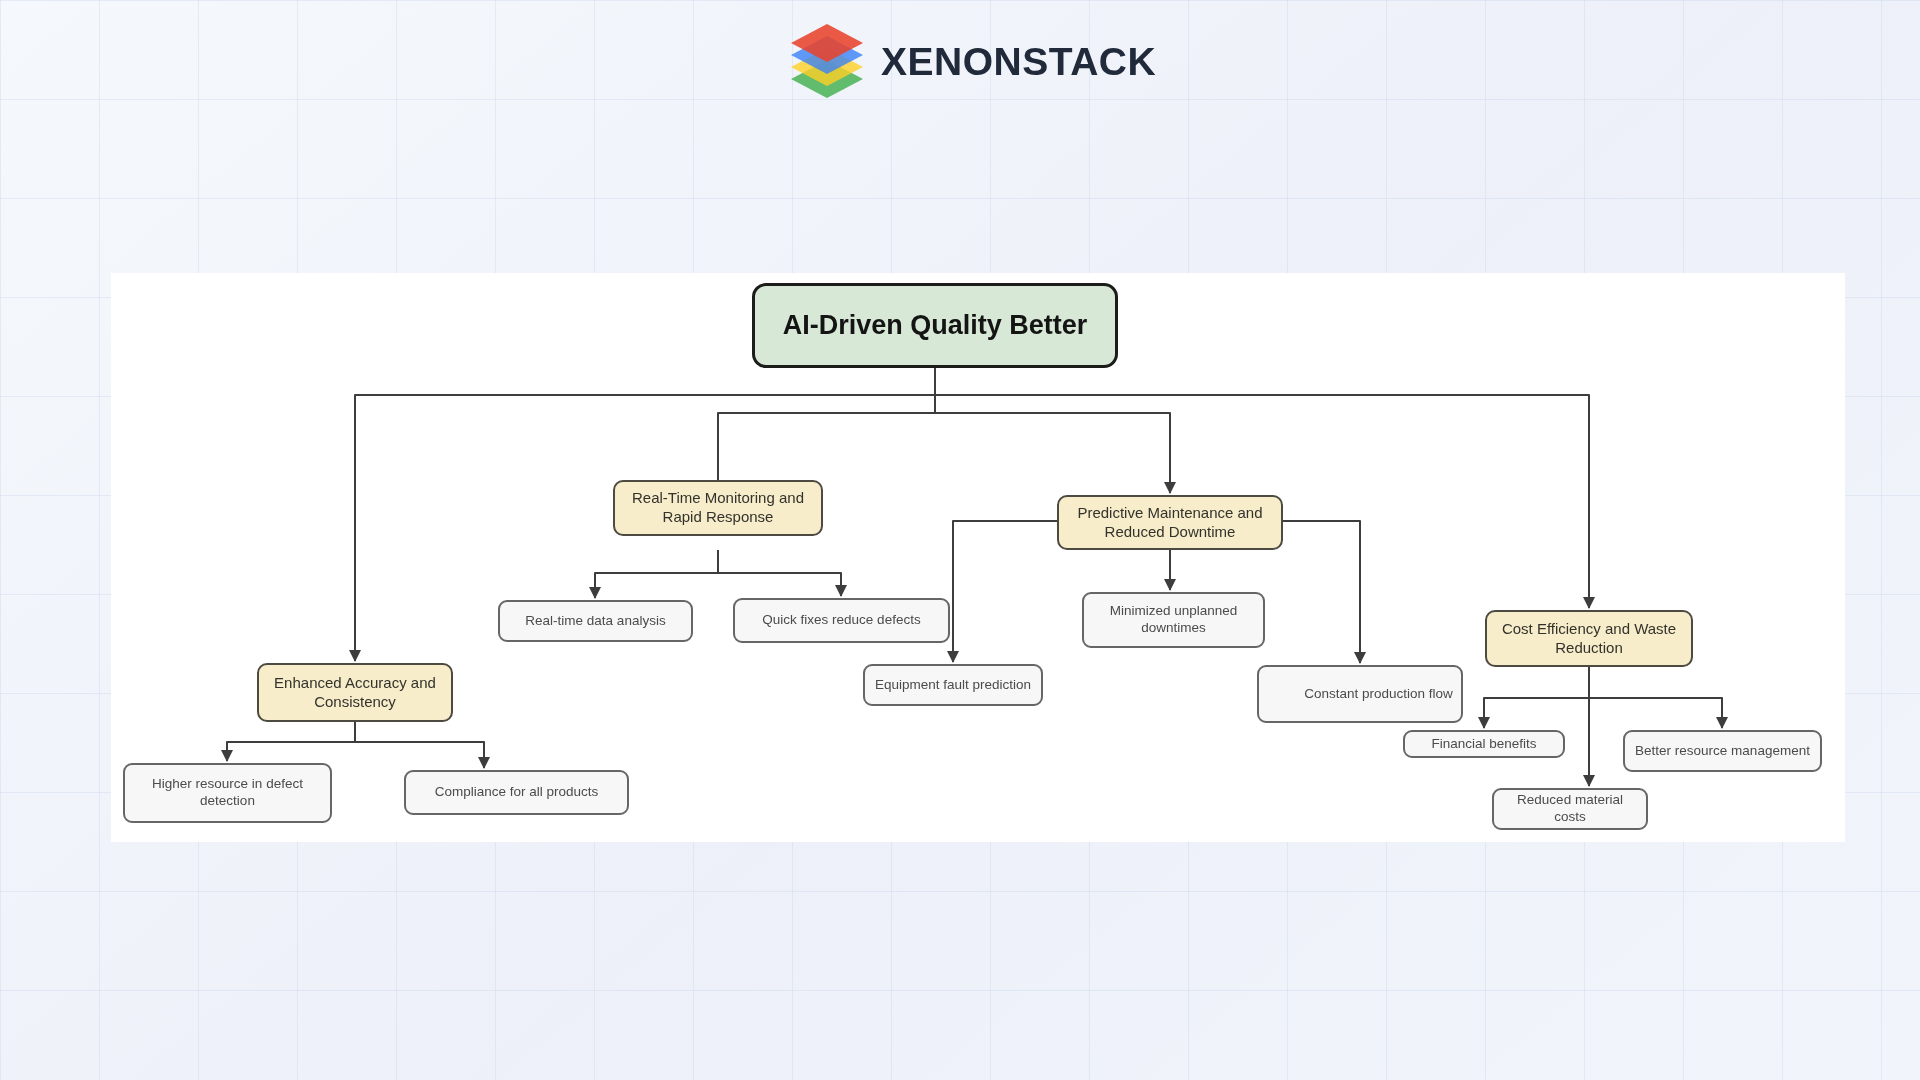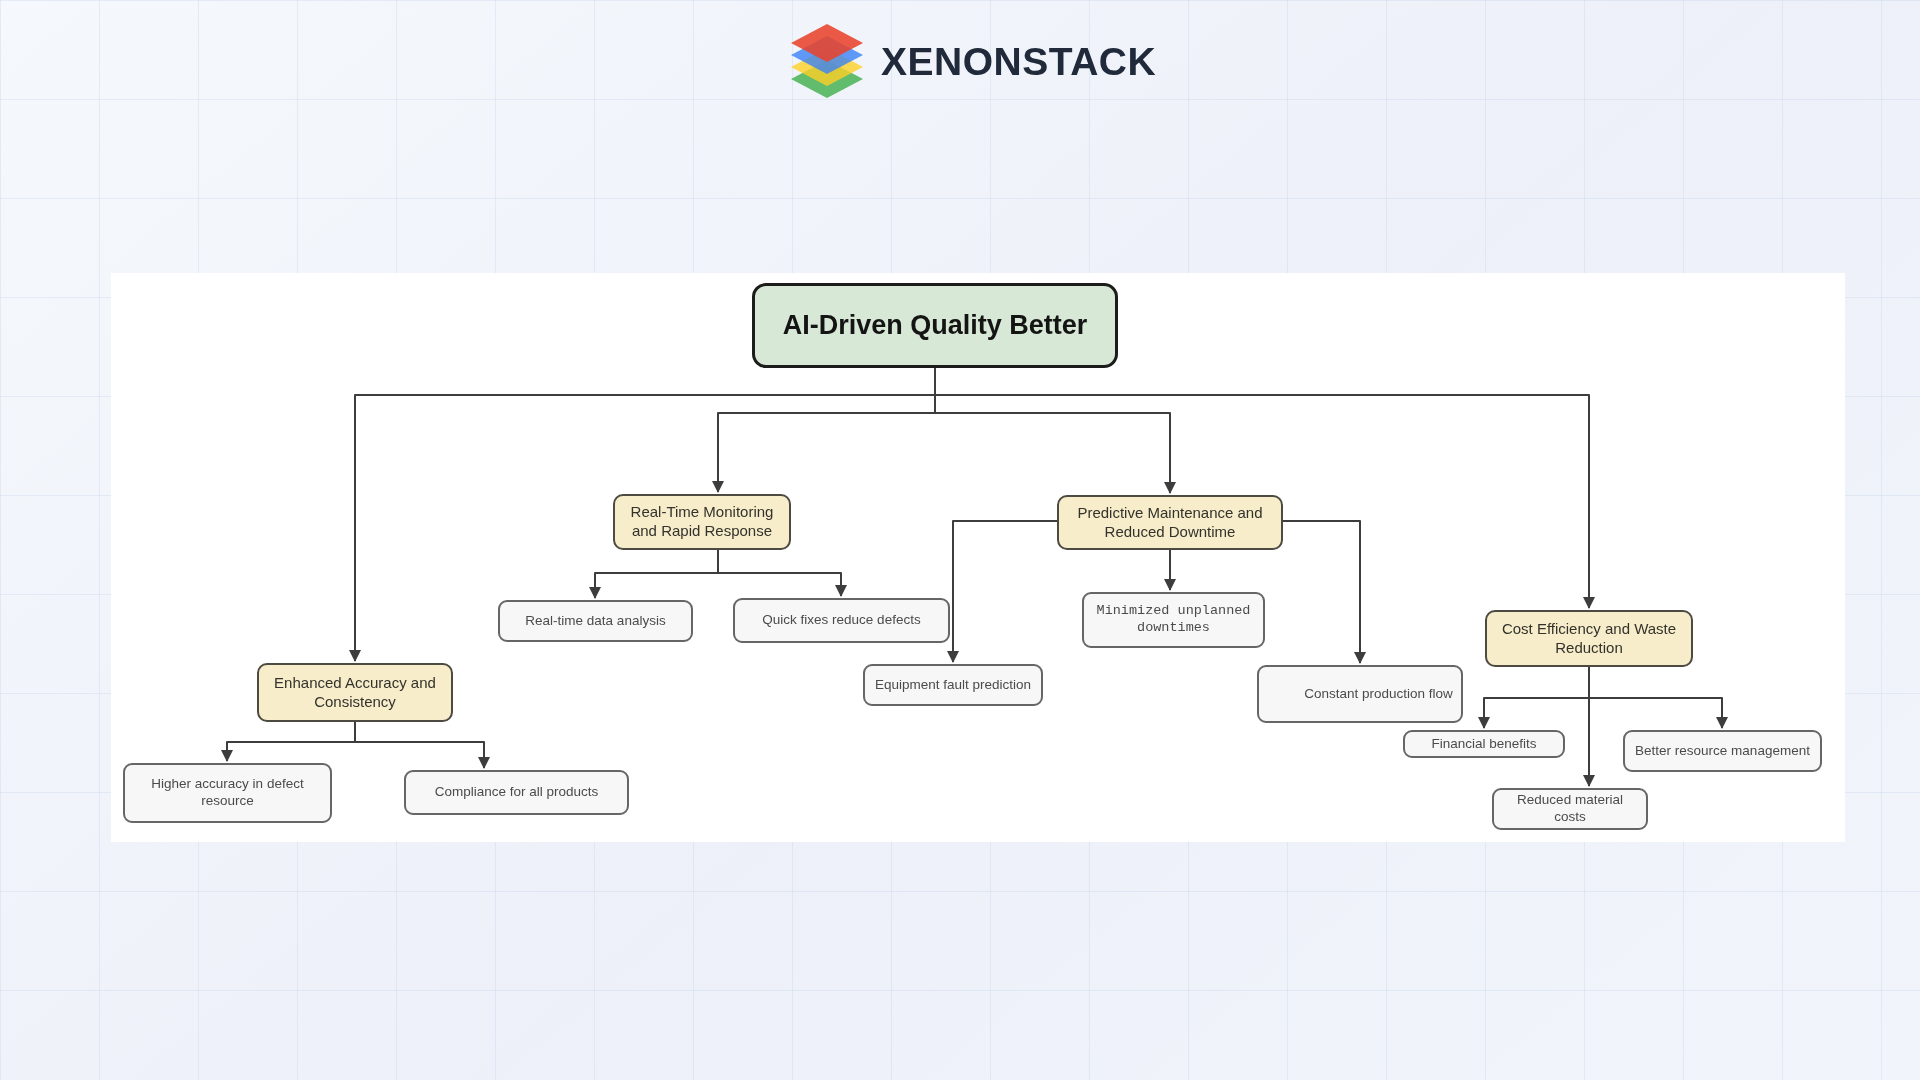--- a/index.html
+++ b/index.html
@@ -59,26 +59,26 @@
       <polyline points="1170,550 1170,590" fill="none" stroke="#3d3d3d" stroke-width="2" stroke-linejoin="round" marker-end="url(#arrowhead)"></polyline>
       <polyline points="1057,521 953,521 953,662" fill="none" stroke="#3d3d3d" stroke-width="2" stroke-linejoin="round" marker-end="url(#arrowhead)"></polyline>
       <polyline points="1283,521 1360,521 1360,663" fill="none" stroke="#3d3d3d" stroke-width="2" stroke-linejoin="round" marker-end="url(#arrowhead)"></polyline>
       <polyline points="1589,667 1589,698 1484,698 1484,728" fill="none" stroke="#3d3d3d" stroke-width="2" stroke-linejoin="round" marker-end="url(#arrowhead)"></polyline>
       <polyline points="1589,667 1589,698 1722,698 1722,728" fill="none" stroke="#3d3d3d" stroke-width="2" stroke-linejoin="round" marker-end="url(#arrowhead)"></polyline>
       <polyline points="1589,667 1589,786" fill="none" stroke="#3d3d3d" stroke-width="2" stroke-linejoin="round" marker-end="url(#arrowhead)"></polyline>
     </svg>
 
 <div class="node root" style="left: 752px; top: 283px; width: 366px; height: 85px; background: rgb(216, 232, 214); border-color: rgb(28, 28, 26);">AI-Driven Quality Better</div>
     <div class="node branch" style="left: 257px; top: 663px; width: 196px; height: 59px; background: rgb(247, 237, 202); border-color: rgb(76, 74, 65);">Enhanced Accuracy and Consistency</div>
-    <div class="node branch" style="left: 613px; top: 494px; width: 178px; height: 56px; background: rgb(247, 237, 202); border-color: rgb(76, 74, 65);">Real-Time Monitoring and Rapid Response</div>
+    <div class="node branch" style="left: 613px; top: 480px; width: 210px; height: 56px; background: rgb(247, 237, 202); border-color: rgb(76, 74, 65);">Real-Time Monitoring and Rapid Response</div>
     <div class="node branch" style="left: 1057px; top: 495px; width: 226px; height: 55px; background: rgb(247, 237, 202); border-color: rgb(76, 74, 65);">Predictive Maintenance and Reduced Downtime</div>
     <div class="node branch" style="left: 1485px; top: 610px; width: 208px; height: 57px; background: rgb(247, 237, 202); border-color: rgb(76, 74, 65);">Cost Efficiency and Waste Reduction</div>
-    <div class="node leaf" style="left: 123px; top: 763px; width: 209px; height: 60px; background: rgb(247, 247, 247); border-color: rgb(102, 102, 102);">Higher accuracy in defect resource</div>
+    <div class="node leaf" style="left: 123px; top: 763px; width: 209px; height: 60px; background: rgb(247, 247, 247); border-color: rgb(102, 102, 102);">Higher resource in defect detection</div>
     <div class="node leaf" style="left: 372px; top: 770px; width: 225px; height: 45px; background: rgb(247, 247, 247); border-color: rgb(102, 102, 102); margin-left: 32px;">Compliance for all products</div>
     <div class="node leaf" style="left: 498px; top: 600px; width: 195px; height: 42px; background: rgb(247, 247, 247); border-color: rgb(102, 102, 102);">Real-time data analysis</div>
     <div class="node leaf" style="left: 733px; top: 598px; width: 217px; height: 45px; background: rgb(247, 247, 247); border-color: rgb(102, 102, 102);">Quick fixes reduce defects</div>
-    <div class="node leaf" style="left: 1082px; top: 592px; width: 183px; height: 56px; background: rgb(247, 247, 247); border-color: rgb(102, 102, 102); font-family: Liberation Mono, monospace;">Minimized unplanned downtimes</div>
+    <div class="node leaf" style="left: 1082px; top: 592px; width: 183px; height: 56px; background: rgb(247, 247, 247); border-color: rgb(102, 102, 102);">Minimized unplanned downtimes</div>
     <div class="node leaf" style="left: 863px; top: 664px; width: 180px; height: 42px; background: rgb(247, 247, 247); border-color: rgb(102, 102, 102);">Equipment fault prediction</div>
     <div class="node leaf" style="left: 1257px; top: 665px; width: 206px; height: 58px; background: rgb(247, 247, 247); border-color: rgb(102, 102, 102); padding-left: 45px;">Constant production flow</div>
     <div class="node leaf" style="left: 1403px; top: 730px; width: 162px; height: 28px; background: rgb(247, 247, 247); border-color: rgb(102, 102, 102);">Financial benefits</div>
     <div class="node leaf" style="left: 1623px; top: 730px; width: 199px; height: 42px; background: rgb(247, 247, 247); border-color: rgb(102, 102, 102);">Better resource management</div>
     <div class="node leaf" style="left: 1492px; top: 788px; width: 156px; height: 42px; background: rgb(247, 247, 247); border-color: rgb(102, 102, 102);">Reduced material costs</div>
   </div>
 
 </body></html>

